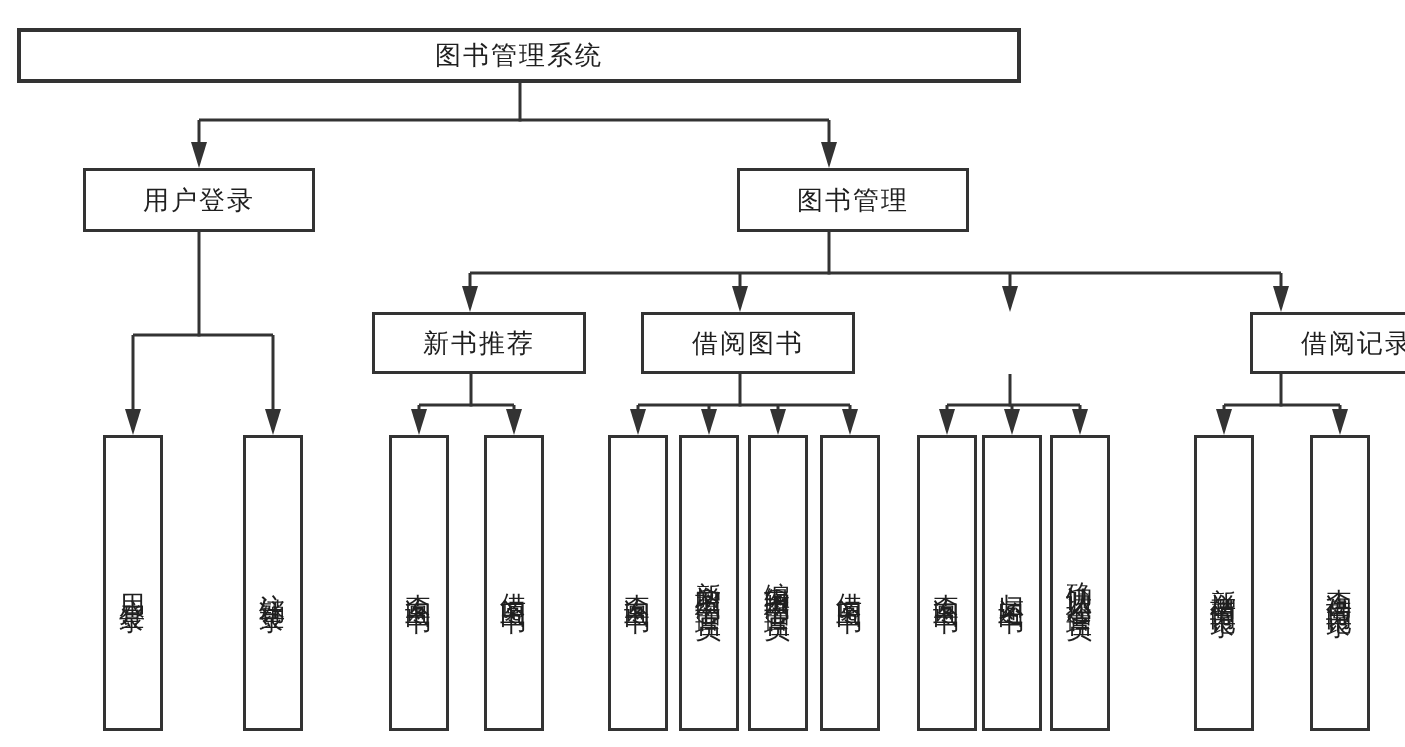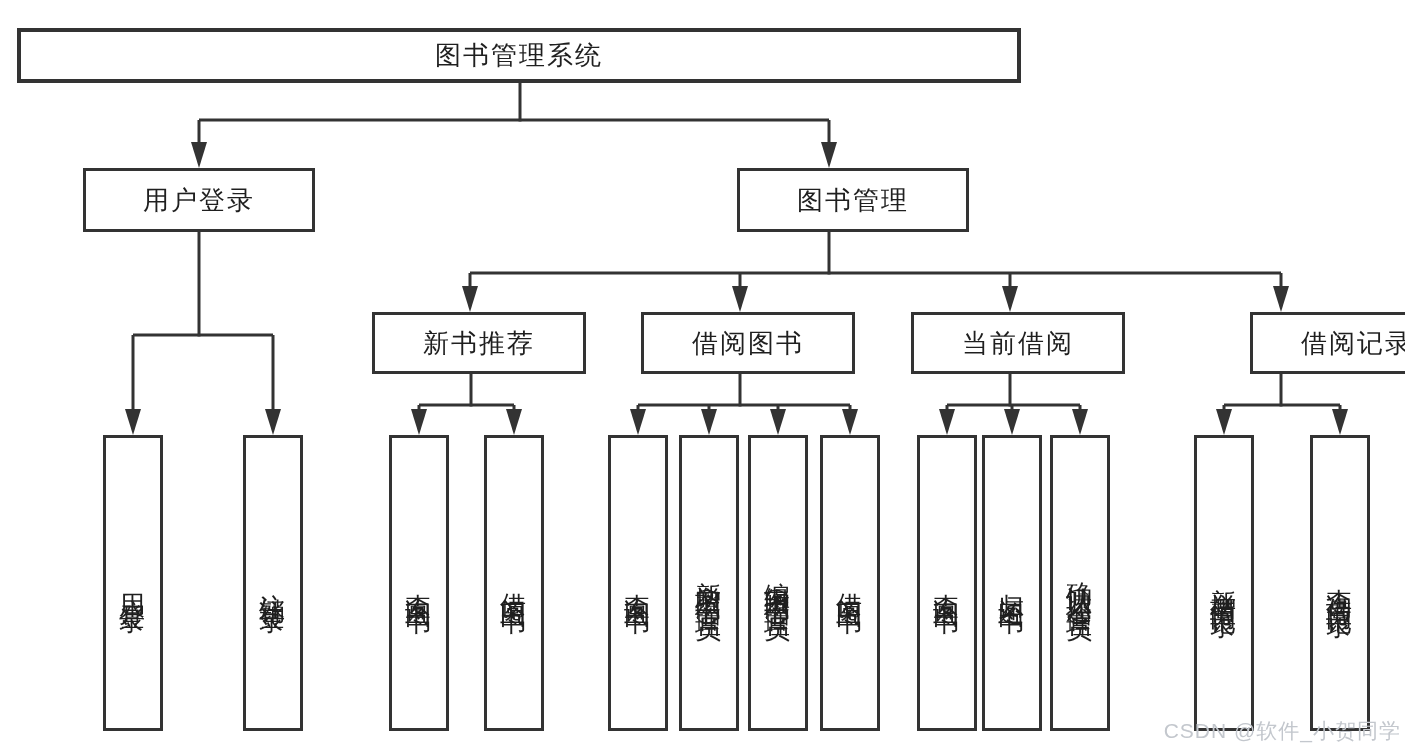--- a/index.html
+++ b/index.html
@@ -156,21 +156,20 @@
     </g>
   </svg>
 
   <div class="node node-root">图书管理系统</div>
 
   <div class="node node-l2 node-l2a">用户登录</div>
   <div class="node node-l2 node-l2b">图书管理</div>
 
   <div class="node node-l3 node-l3a">新书推荐</div>
   <div class="node node-l3 node-l3b">借阅图书</div>
-  <div class="node node-l3 node-l3c">当前借阅</div>
   <div class="node node-l3 node-l3d">借阅记录</div>
 
   <div class="leaf" style="left:103px">
     <span>用户登录</span>
   </div>
   <div class="leaf" style="left:243px">
     <span>注销登录</span>
   </div>
 
   <div class="leaf" style="left:389px">
@@ -203,15 +202,14 @@
     <span>确认归还（管理员）</span>
   </div>
 
   <div class="leaf" style="left:1194px">
     <span>新增借阅记录</span>
   </div>
   <div class="leaf" style="left:1310px">
     <span>查询借阅记录</span>
   </div>
 
-  <div class="watermark">CSDN @软件_小贺同学</div>
 
 </div>
 
 </body></html>

